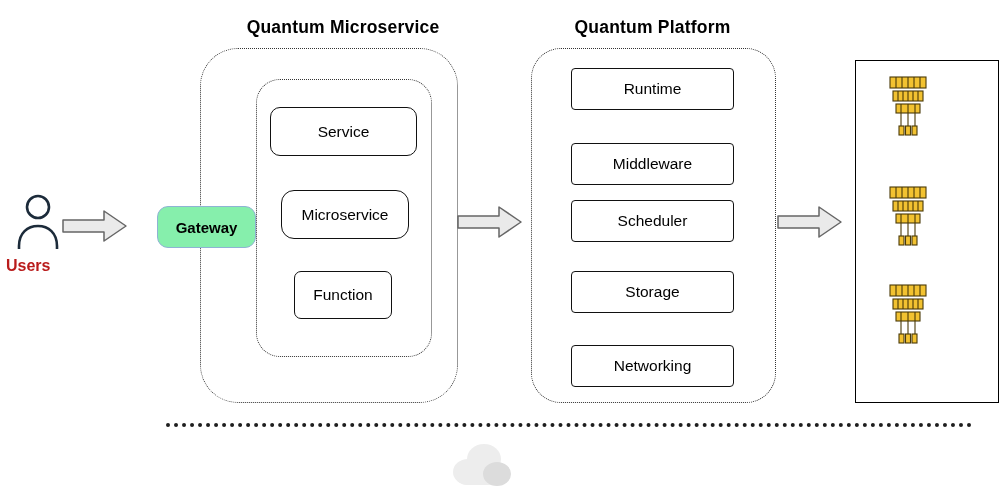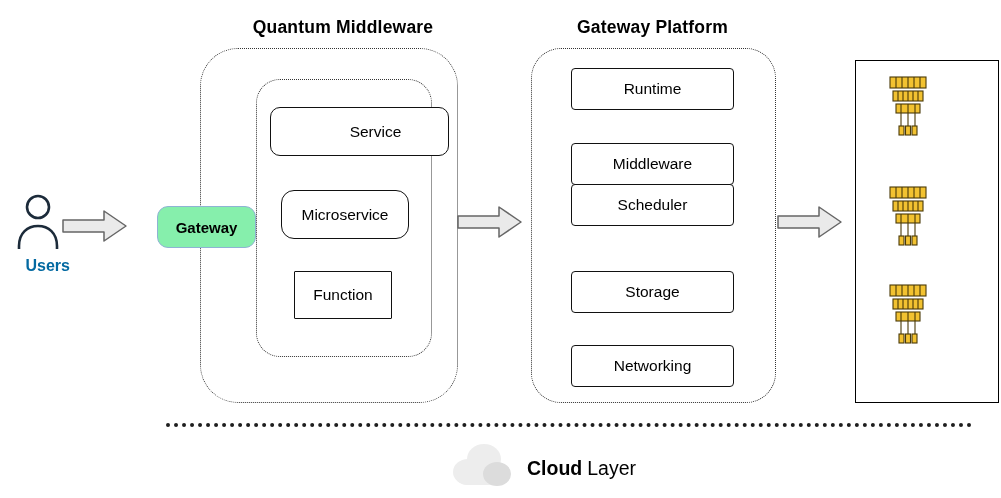--- a/index.html
+++ b/index.html
@@ -14,45 +14,45 @@
 
   .dotted-box{position:absolute;border:1.6px dotted #333;background:transparent;}
   #app-outer{left:200px;top:48px;width:256px;height:353px;border-radius:38px;}
   #app-inner{left:256px;top:79px;width:174px;height:276px;border-radius:24px;}
   #platform-box{left:531px;top:48px;width:243px;height:353px;border-radius:30px;}
 
   .node{
     position:absolute;border:1.6px solid #111;border-radius:10px;background:#fff;
     display:flex;align-items:center;justify-content:center;font-size:15.5px;
   }
-  #service{left:270px;top:107px;width:145px;height:47px;padding-left:32px;}
+  #service{left:270px;top:107px;width:145px;height:47px;}
   #microservice{left:281px;top:190px;width:126px;height:47px;border-radius:13px;}
-  #function{left:294px;top:271px;width:96px;height:46px;border-radius:1px;}
+  #function{left:294px;top:271px;width:96px;height:46px;border-radius:7px;}
 
   .pnode{left:571px;width:161px;height:40px;border-radius:4px;}
   #runtime{top:68px;}
   #middleware{top:143px;}
-  #scheduler{top:184px;text-align:center;}
+  #scheduler{top:200px;text-align:center;}
   #storage{top:271px;}
   #networking{top:345px;}
 
   #gateway{
     position:absolute;left:137px;top:206px;width:97px;height:40px;z-index:3;
     background:#86efac;border:1.5px solid #8fb3d4;border-radius:11px;
     display:flex;align-items:center;justify-content:center;font-weight:bold;font-size:15px;margin-left:20px;
   }
 
   .arrow{position:absolute;width:66px;height:36px;}
   #arrow-1{left:62px;top:208px;}
   #arrow-2{left:457px;top:204px;}
   #arrow-3{left:777px;top:204px;}
 
   #users-icon{position:absolute;left:13px;top:193px;}
-  #users-label{position:absolute;left:6px;top:257px;width:64px;text-align:right;
-    font-weight:bold;font-size:16px;color:#0369a1;}
+  #users-label{position:absolute;left:6px;top:257px;width:64px;text-align:left;
+    font-weight:bold;font-size:16px;color:#b91c1c;}
 
   #hardware-box{position:absolute;left:855px;top:60px;width:142px;height:341px;
     border:1.5px solid #000;background:#fff;}
   .qpu{position:absolute;left:887px;width:42px;height:64px;}
   #qpu-1{top:76px;}
   #qpu-2{top:186px;}
   #qpu-3{top:284px;}
 
   #cloud-sep{position:absolute;left:166px;top:423px;width:806px;height:0;
     border-top:4.5px dotted #1e1e1e;}
@@ -60,22 +60,22 @@
   #cloud-icon{position:absolute;left:445px;top:441px;}
   #cloud-label{position:absolute;left:527px;top:457px;font-size:19.5px;}
   #cloud-label .b{font-weight:bold;}
   #cloud-label .r{margin-left:5px;}
 </style>
 </head>
 <body>
 
 <div class="canvas">
 
-  <div class="sec-title" id="title-app">Quantum Middleware</div>
-  <div class="sec-title" id="title-platform">Gateway Platform</div>
+  <div class="sec-title" id="title-app">Quantum Microservice</div>
+  <div class="sec-title" id="title-platform">Quantum Platform</div>
 
   <svg id="users-icon" width="50" height="58" viewBox="0 0 50 58">
     <circle cx="25" cy="14" r="11" fill="#fff" stroke="#1c2b3a" stroke-width="2.6"></circle>
     <path d="M6 56 v-3 c0 -13 8.5 -20 19 -20 s19 7 19 20 v3" fill="none" stroke="#1c2b3a" stroke-width="2.6"></path>
   </svg>
   <div id="users-label">Users</div>
 
   <svg class="arrow" id="arrow-1" viewBox="0 0 66 36">
     <polygon points="1,12 42,12 42,3 64,18 42,33 42,24 1,24" fill="#eaeaea" stroke="#666" stroke-width="1.5" stroke-linejoin="round"></polygon>
   </svg>
@@ -151,17 +151,14 @@
   </svg>
 
   <div id="cloud-sep"></div>
 
   <svg id="cloud-icon" width="74" height="50" viewBox="0 0 74 50">
     <ellipse cx="23" cy="31" rx="15" ry="13" fill="#ededed"></ellipse>
     <ellipse cx="39" cy="18" rx="17" ry="15" fill="#ededed"></ellipse>
     <rect x="12" y="26" width="48" height="18" rx="9" fill="#ededed"></rect>
     <ellipse cx="52" cy="33" rx="14" ry="12" fill="#dcdcdc"></ellipse>
   </svg>
-  <div id="cloud-label">
-    <span class="b">Cloud</span><span class="r">Layer</span>
-  </div>
 
 </div>
 
 </body></html>

